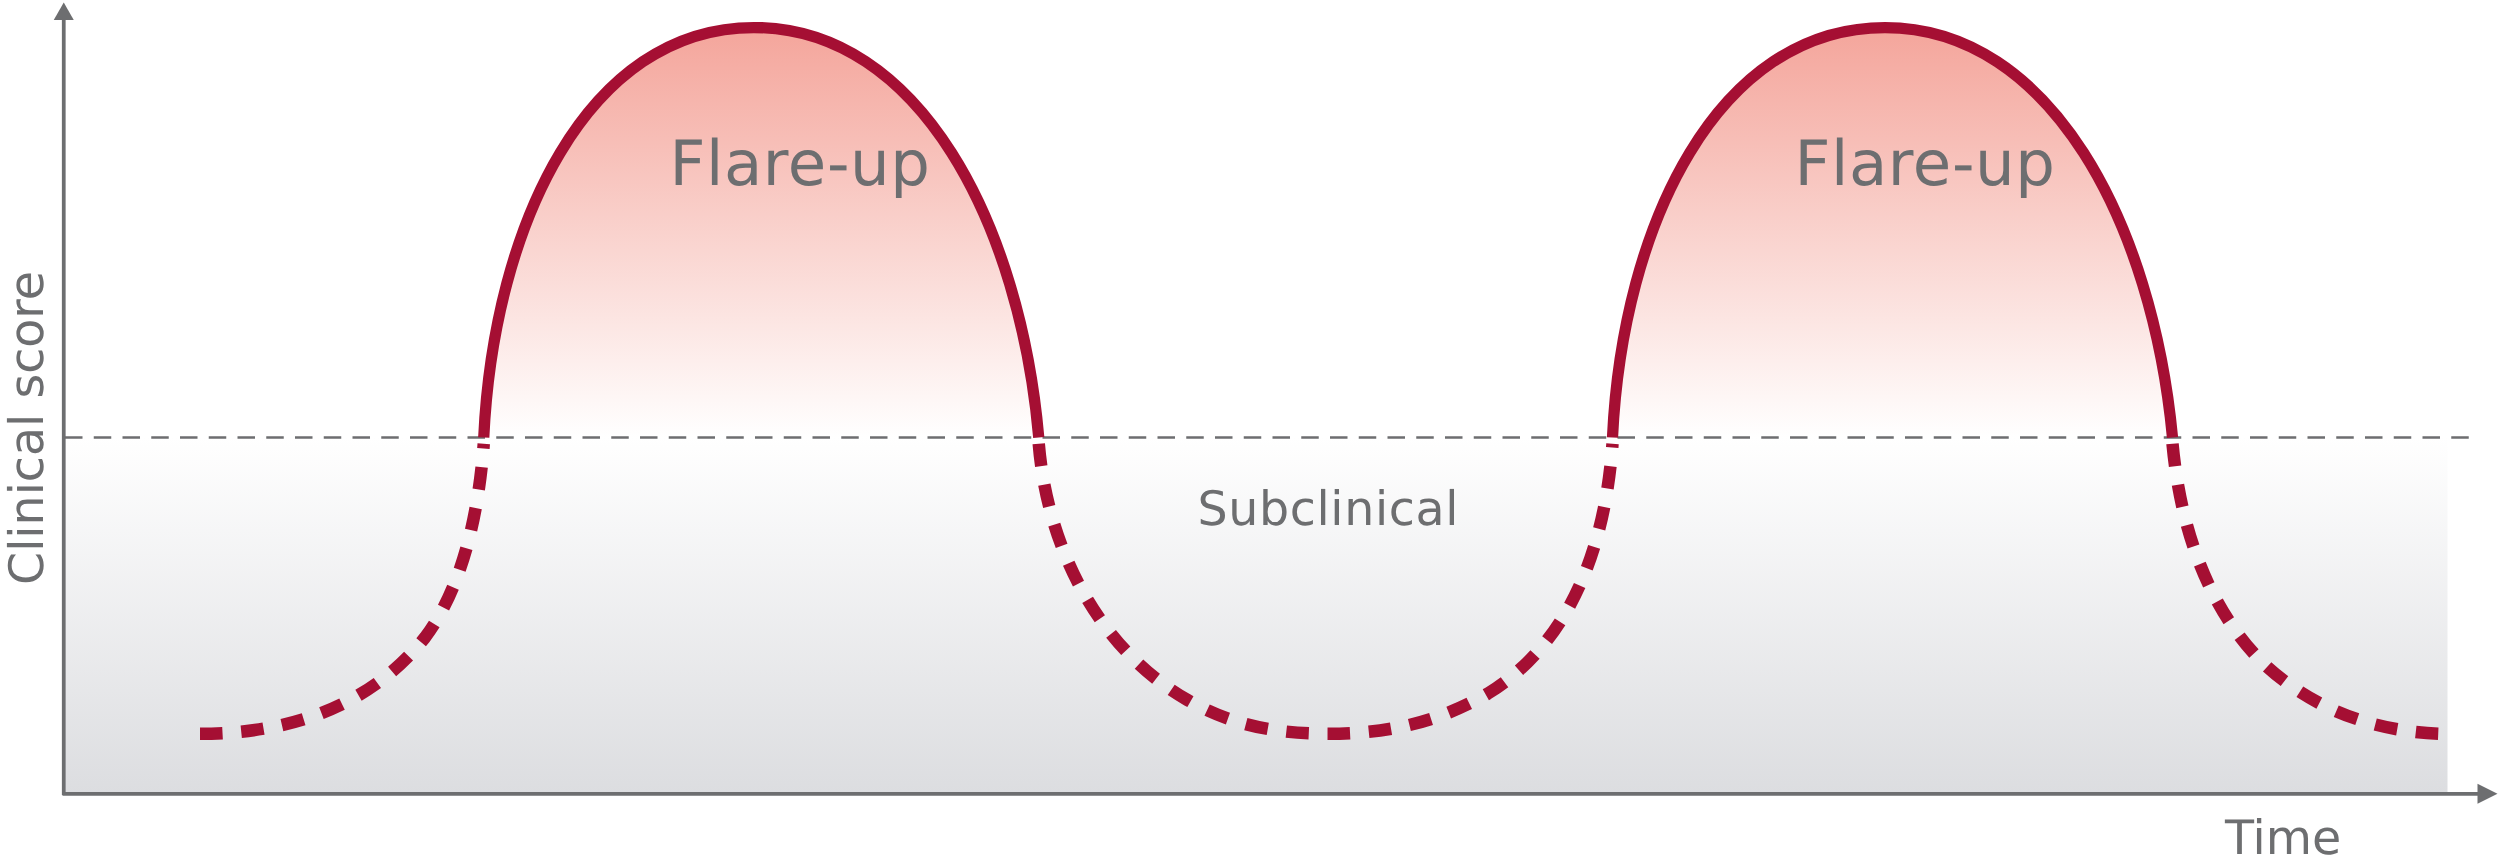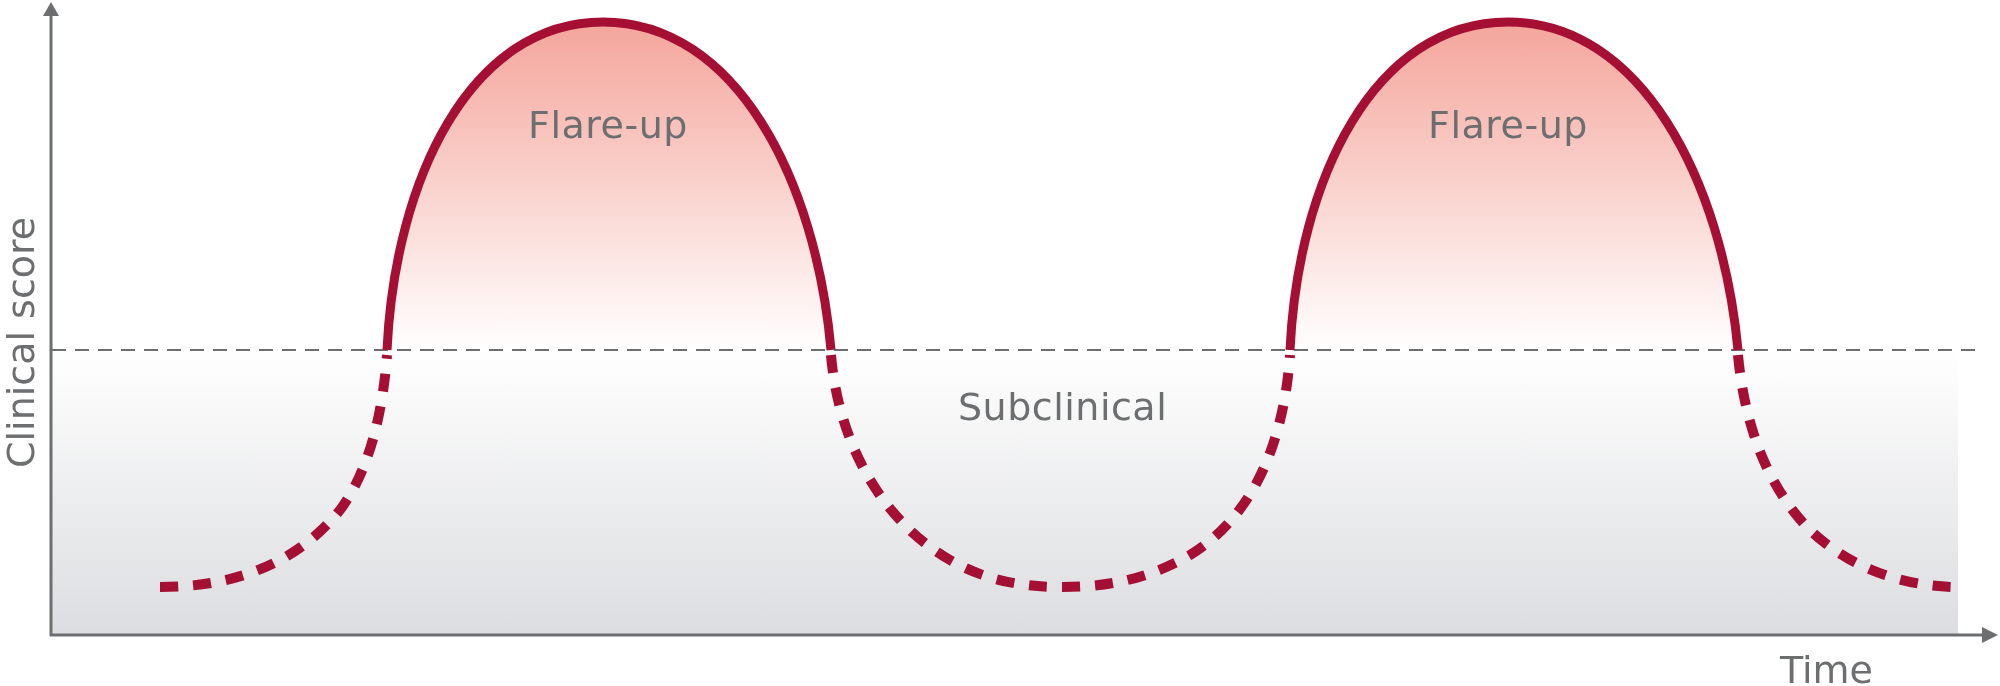--- a/index.html
+++ b/index.html
@@ -5,21 +5,21 @@
     html, body { margin: 0; padding: 0; background: #ffffff; }
     body { width: 2000px; height: 686px; overflow: hidden; position: relative; }
     #canvas { position: absolute; left: 0; top: 0; }
     .label {
       position: absolute;
       font-family: "DejaVu Sans", "Liberation Sans", sans-serif;
       color: #6d6e70;
       white-space: nowrap;
       line-height: 1;
     }
-    .flare { font-size: 38px; transform: translateX(-50%); letter-spacing: 0.5px; }
+    .flare { font-size: 50px; transform: translateX(-50%); letter-spacing: 0.5px; margin-left: 32px; }
     .sub { font-size: 38px; line-height: 44px; letter-spacing: 0.5px; text-align: center; }
     .axis-title { font-size: 38px; }
     .ylab { transform-origin: left top; transform: rotate(-90deg); }
   </style>
 </head>
 <body>
 
 <svg id="canvas" width="2000" height="686" viewBox="0 0 2000 686">
   <defs>
     <linearGradient id="flareGrad" x1="0" y1="0" x2="0" y2="1">

